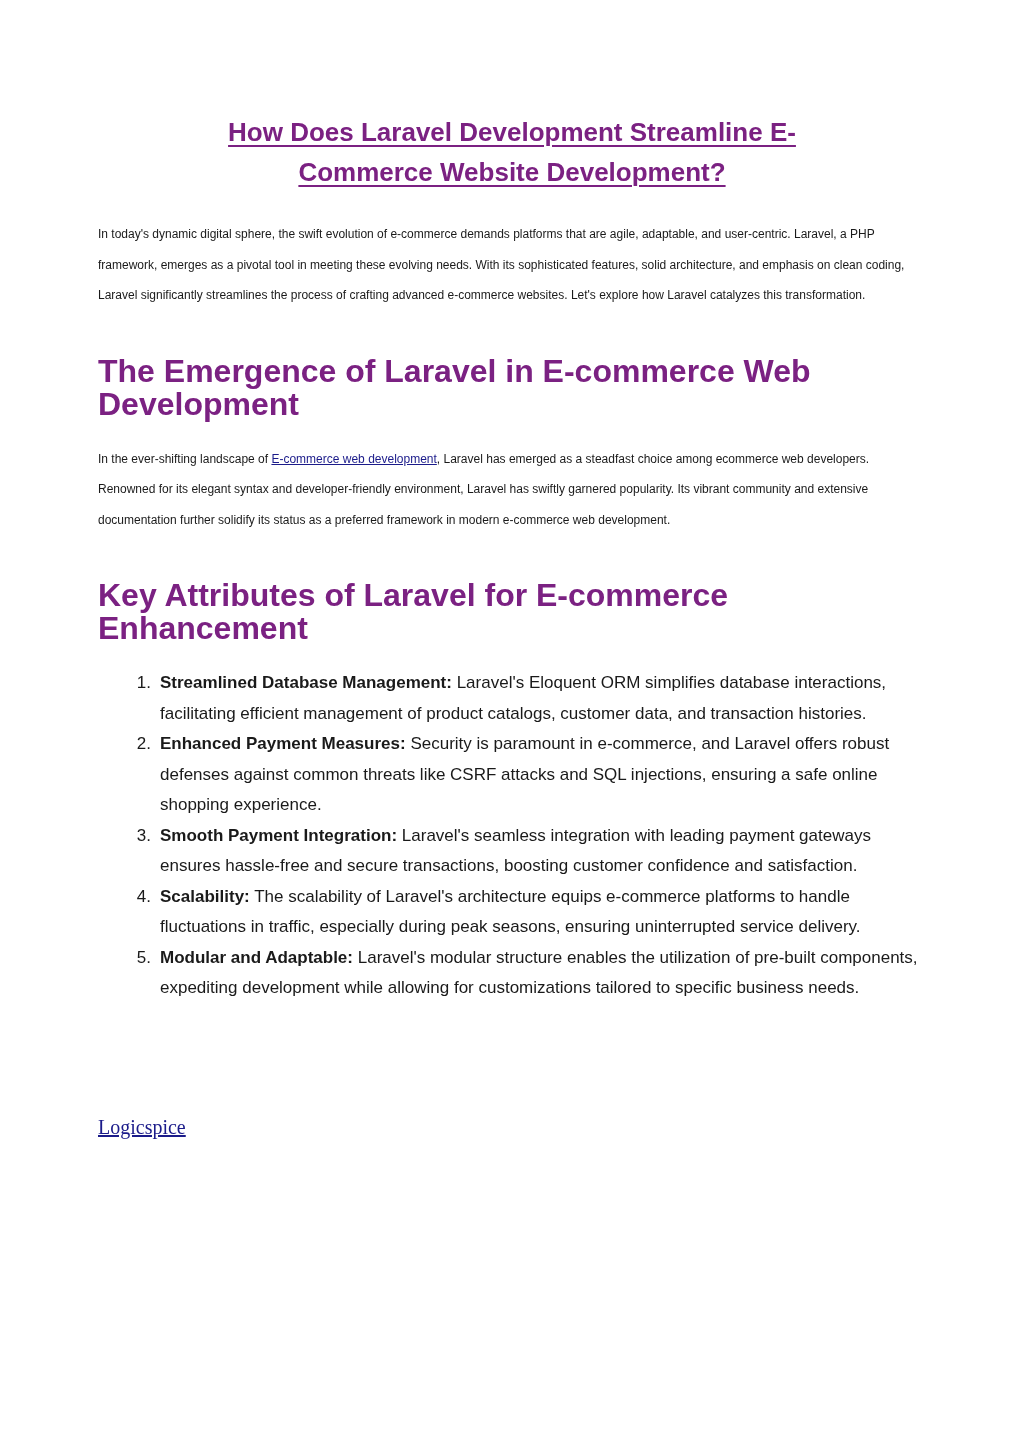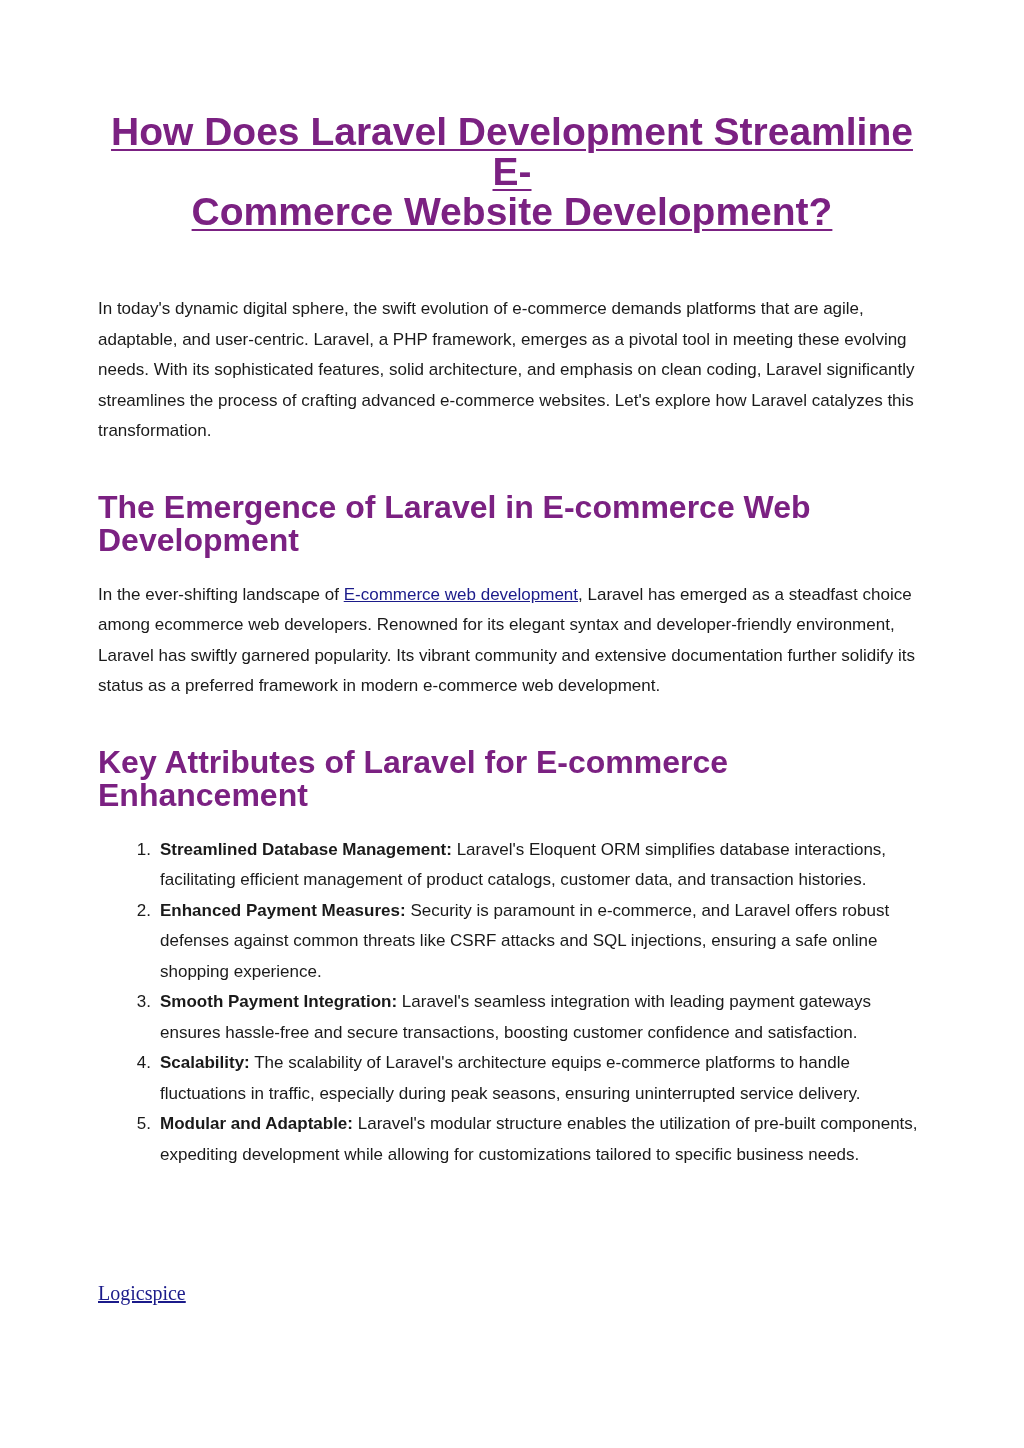--- a/index.html
+++ b/index.html
@@ -9,35 +9,35 @@
     height: 1448px;
     background: #ffffff;
     font-family: "Liberation Sans", "DejaVu Sans", sans-serif;
     color: var(--body, #1a1a1a);
     overflow: hidden;
   }
   .content { padding: 0 98px; }
 
   .title {
     margin: 112px 0 3px;
-    font-size: 39px;
+    font-size: 26px;
     line-height: 40px;
     font-weight: bold;
     text-align: center;
     color: var(--heading, #7b2182);
   }
   .title .tline {
     text-decoration: underline;
     text-decoration-thickness: 2px;
     text-underline-offset: 4px;
   }
 
   .para {
-    margin: 62px 0 0;
-    font-size: 17px;
+    margin: 27px 0 0;
+    font-size: 12px;
     line-height: 30.5px;
     color: var(--body, #1a1a1a);
   }
   .para.tight { margin-top: 23px; }
 
   .section-heading {
     margin: 44px 0 0;
     font-size: 32px;
     line-height: 33px;
     font-weight: bold;

